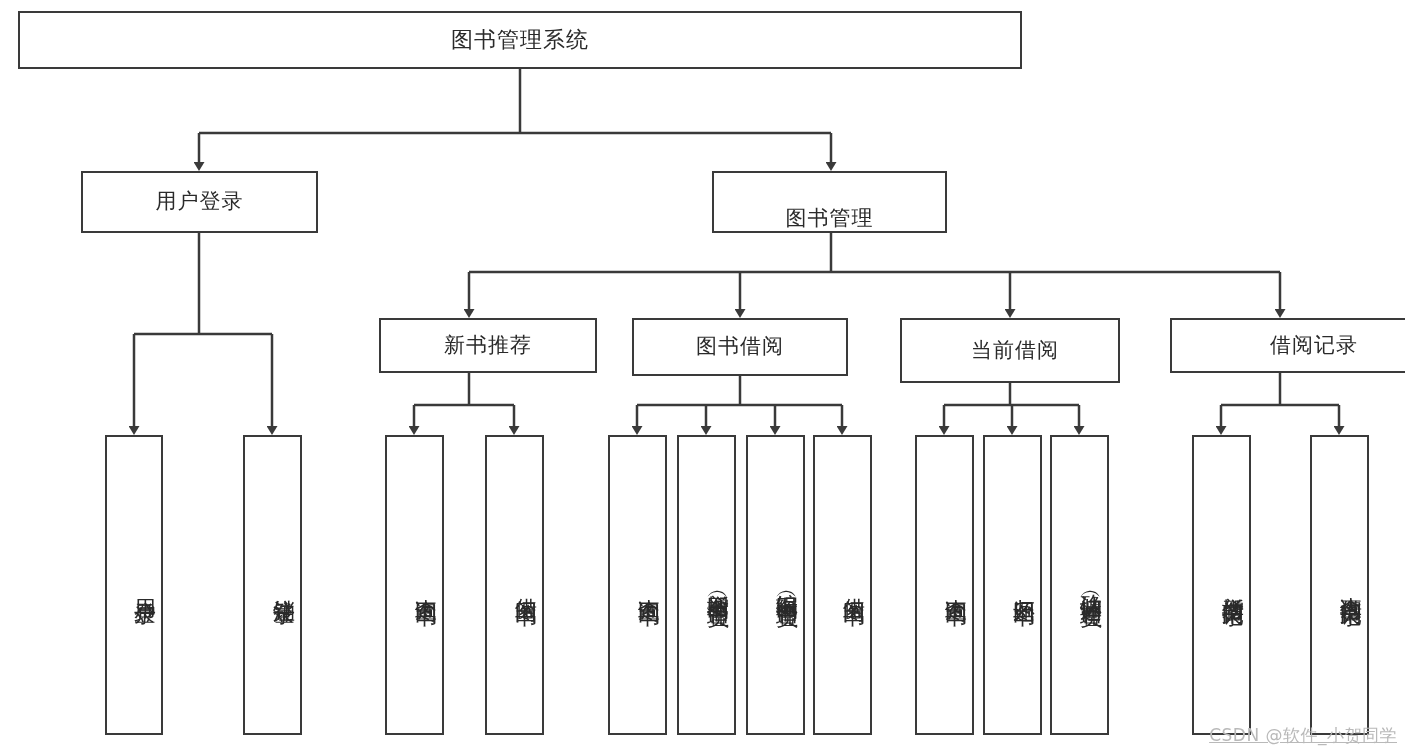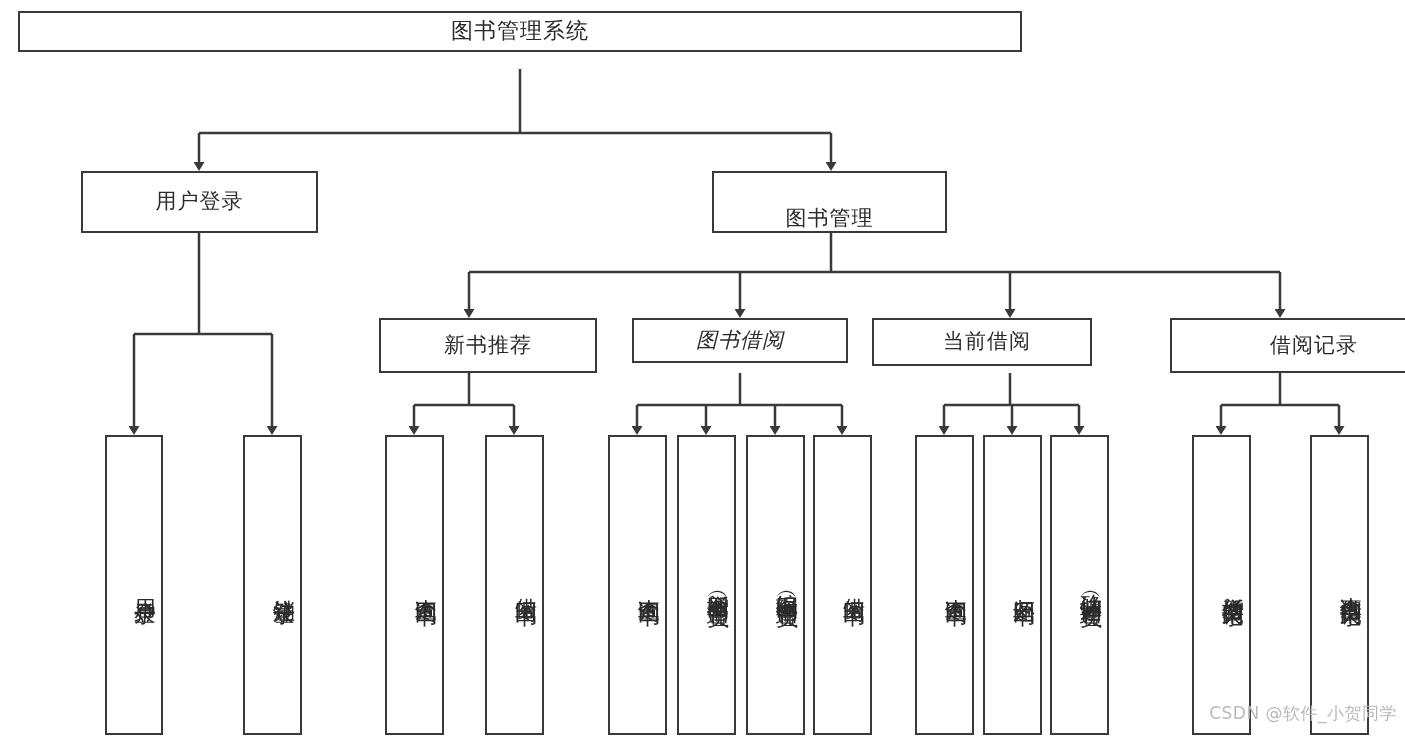--- a/index.html
+++ b/index.html
@@ -55,25 +55,26 @@
     text-orientation: upright;
     display: block;
     text-align: center;
   }
   .node.root {
     font-size: 22px;
   }
   .watermark {
     position: absolute;
     right: 8px;
-    bottom: 22px;
+    bottom: 0;
     font-size: 17px;
     color: #b9b9b9;
     letter-spacing: 0.5px;
     white-space: nowrap;
+    text-decoration: underline;
   }
 </style>
 </head>
 <body>
 
 <div id="canvas">
 
   <svg class="wires" viewBox="0 0 1405 747" xmlns="http://www.w3.org/2000/svg">
     <defs>
       <marker id="arrow" markerWidth="9" markerHeight="11" refX="1" refY="5.5" orient="auto" markerUnits="userSpaceOnUse">
@@ -117,38 +118,38 @@
       <path d="M1012,405 L1012,427" marker-end="url(#arrow)"></path>
       <path d="M1079,405 L1079,427" marker-end="url(#arrow)"></path>
 
       <path d="M1280,373 L1280,405"></path>
       <path d="M1221,405 L1339,405"></path>
       <path d="M1221,405 L1221,427" marker-end="url(#arrow)"></path>
       <path d="M1339,405 L1339,427" marker-end="url(#arrow)"></path>
     </g>
   </svg>
 
-  <div class="node horiz root" style="left:18px; top:11px; width:1004px; height:41px;">
+  <div class="node horiz root" style="left:18px; top:11px; width:1004px; height:58px;">
     <span>图书管理系统</span>
   </div>
 
   <div class="node horiz" style="left:81px; top:171px; width:237px; height:62px;">
     <span>用户登录</span>
   </div>
   <div class="node horiz" style="left:712px; top:171px; width:235px; height:62px;align-items:flex-end;">
     <span>图书管理</span>
   </div>
 
   <div class="node horiz" style="left:379px; top:318px; width:218px; height:55px;">
     <span>新书推荐</span>
   </div>
-  <div class="node horiz" style="left:632px; top:318px; width:216px; height:45px;font-style:italic;">
+  <div class="node horiz" style="left:632px; top:318px; width:216px; height:58px;">
     <span>图书借阅</span>
   </div>
-  <div class="node horiz" style="left:872px; top:318px; width:220px; height:48px;padding-left:10px;">
+  <div class="node horiz" style="left:900px; top:318px; width:220px; height:65px;padding-left:10px;">
     <span>当前借阅</span>
   </div>
   <div class="node horiz" style="left:1170px; top:318px; width:252px; height:55px;padding-left:36px;">
     <span>借阅记录</span>
   </div>
 
   <div class="node vert" style="left:105px; top:435px; width:58px; height:300px;">
     <span>用户登录</span>
   </div>
   <div class="node vert" style="left:243px; top:435px; width:59px; height:300px;">

